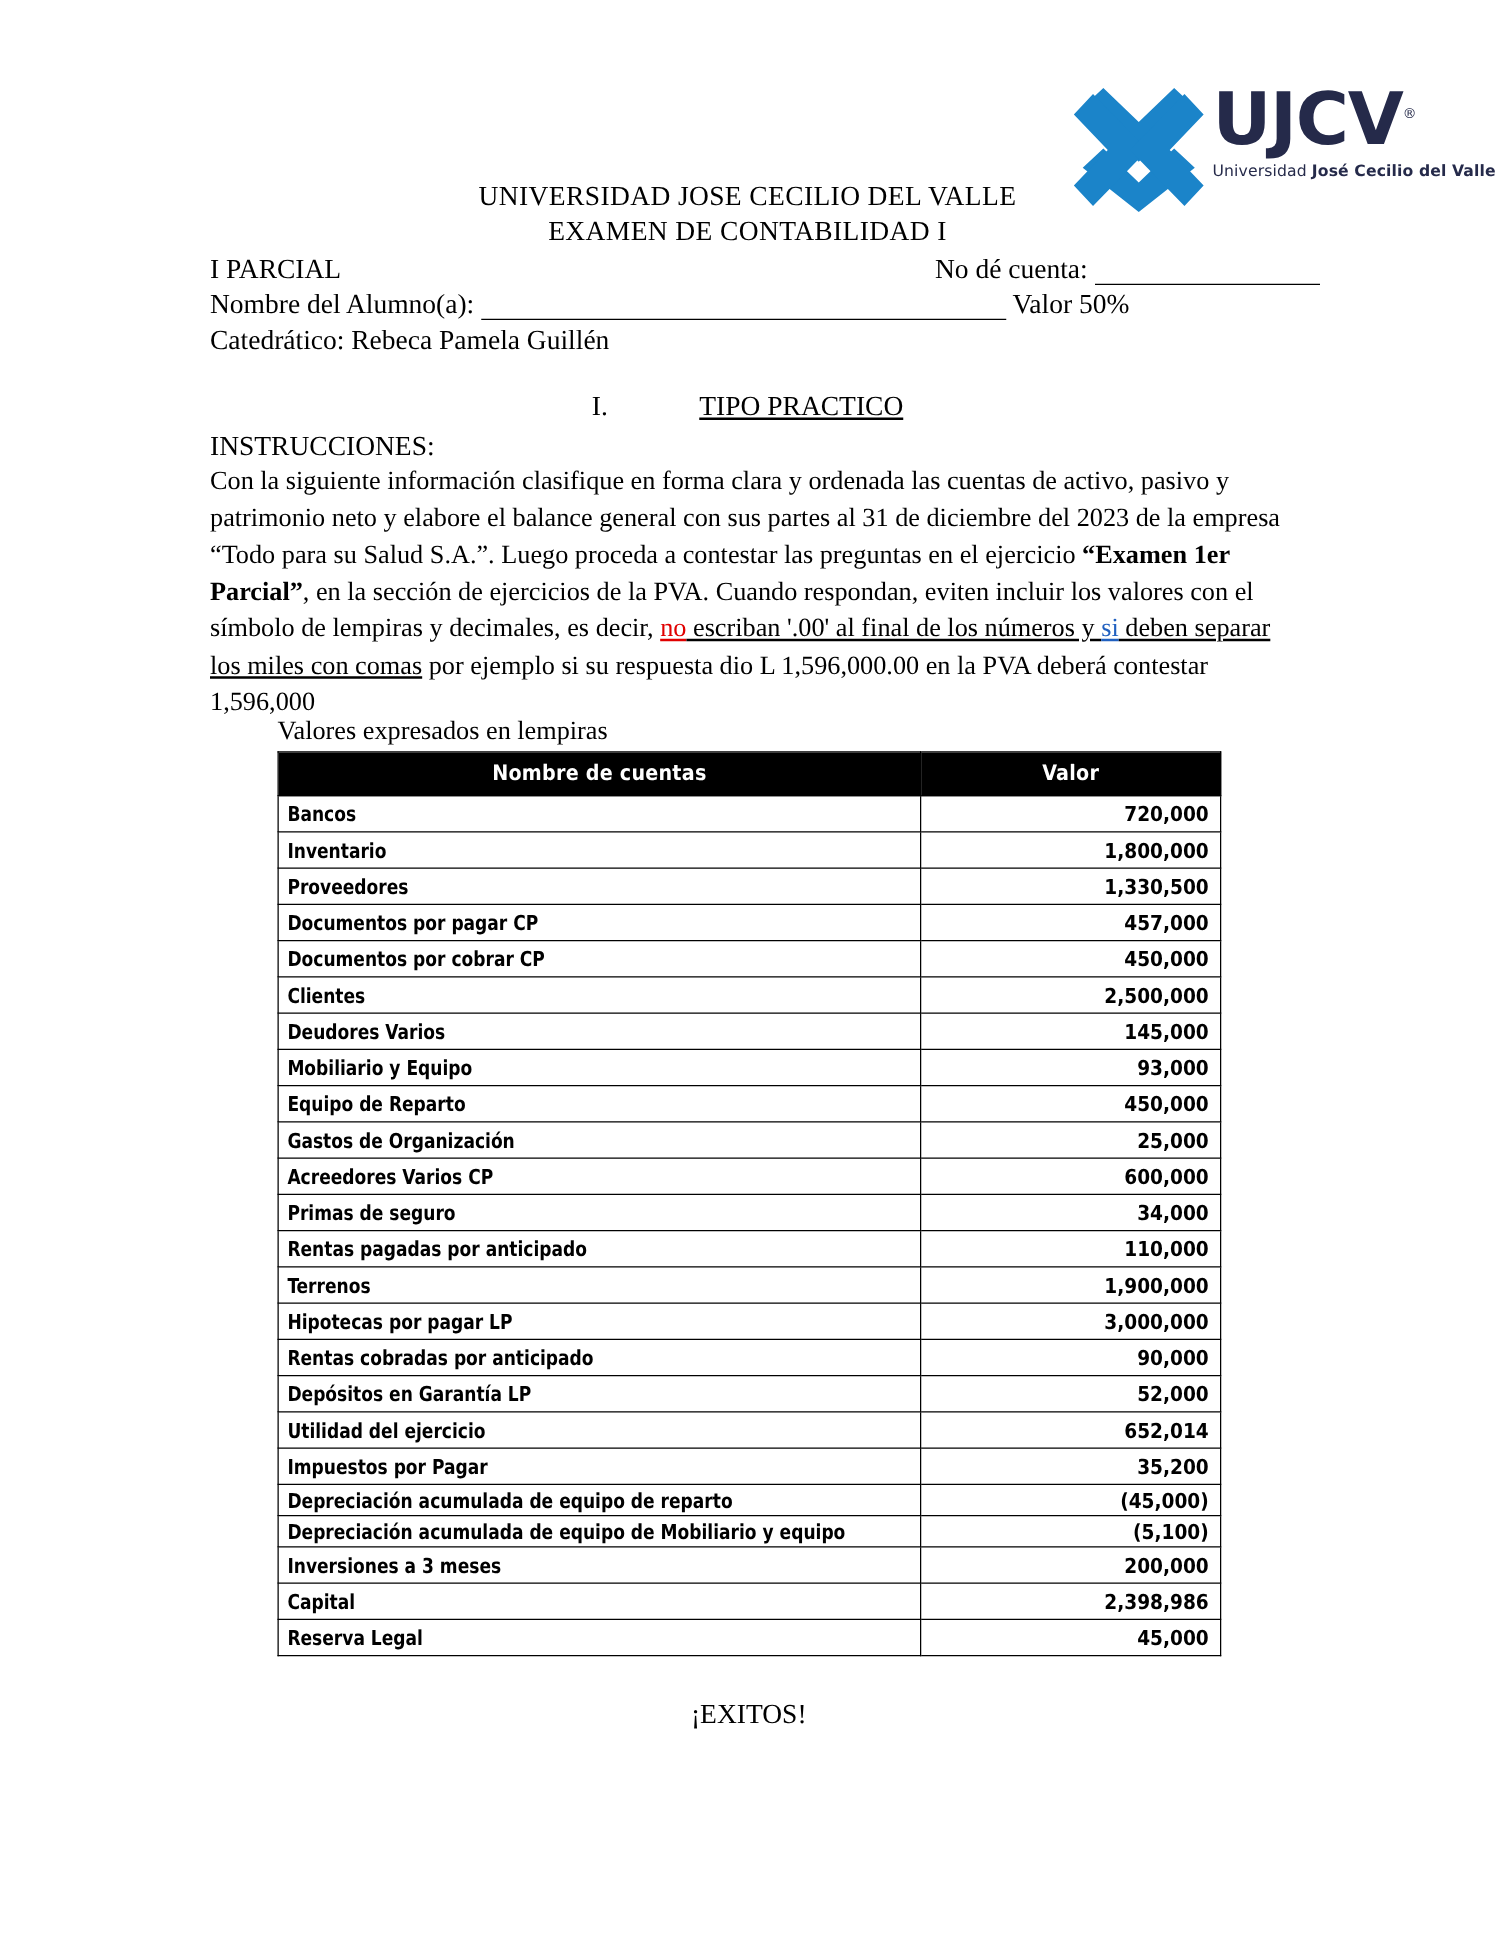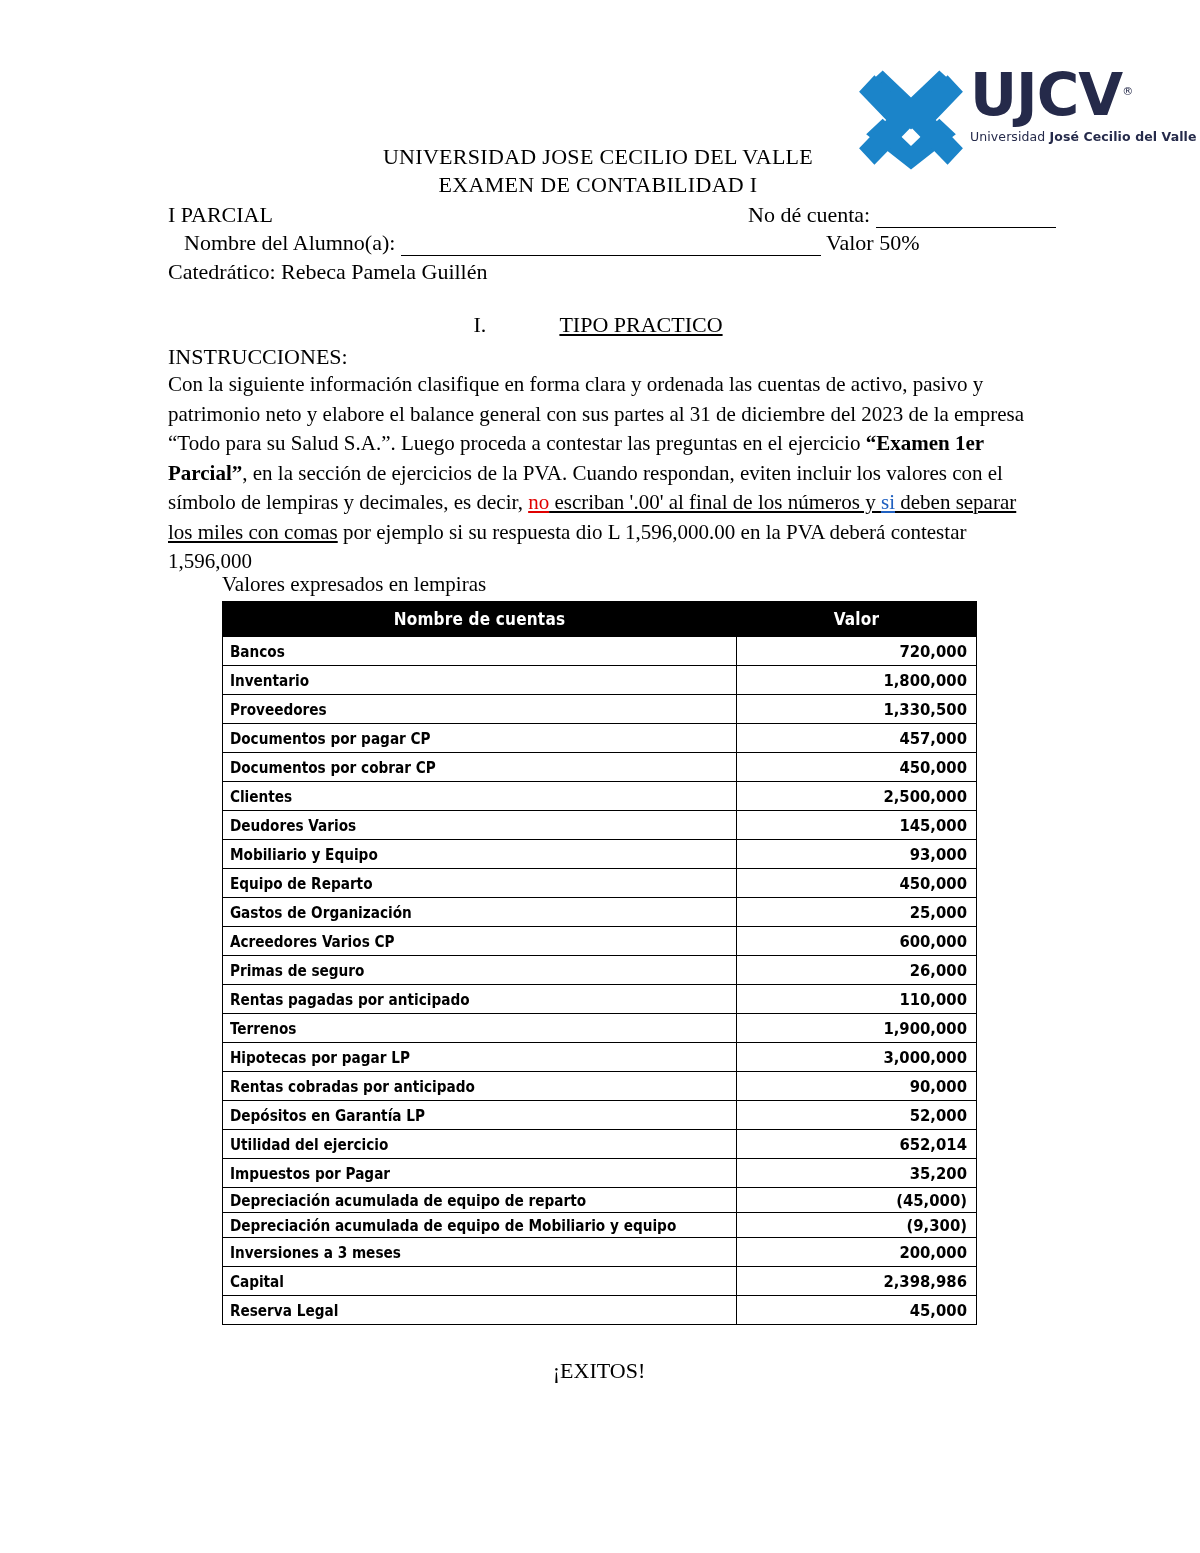--- a/index.html
+++ b/index.html
@@ -78,21 +78,21 @@
   .hdr-l2 { top: 172px; }
 
   .row-line {
     position: absolute;
     left: 168px;
     width: 870px;
     font-size: 22px;
     white-space: nowrap;
   }
   .r-parcial { top: 202px; }
-  .r-nombre  { top: 230px; margin-left: 16px; }
+  .r-nombre  { top: 230px; }
   .r-cated   { top: 259px; }
 
   .lbl-right {
     position: absolute;
     left: 580px;
   }
   .blank {
     display: inline-block;
     border-bottom: 1.5px solid #000;
     vertical-align: bottom;
@@ -306,21 +306,21 @@
         <tr>
           <td class="name">Gastos de Organización</td>
           <td class="val">25,000</td>
         </tr>
         <tr>
           <td class="name">Acreedores Varios CP</td>
           <td class="val">600,000</td>
         </tr>
         <tr>
           <td class="name">Primas de seguro</td>
-          <td class="val">26,000</td>
+          <td class="val">34,000</td>
         </tr>
         <tr>
           <td class="name">Rentas pagadas por anticipado</td>
           <td class="val">110,000</td>
         </tr>
         <tr>
           <td class="name">Terrenos</td>
           <td class="val">1,900,000</td>
         </tr>
         <tr>
@@ -342,21 +342,21 @@
         <tr>
           <td class="name">Impuestos por Pagar</td>
           <td class="val">35,200</td>
         </tr>
         <tr class="compact">
           <td class="name">Depreciación acumulada de equipo de reparto</td>
           <td class="val">(45,000)</td>
         </tr>
         <tr class="compact">
           <td class="name">Depreciación acumulada de equipo de Mobiliario y equipo</td>
-          <td class="val">(9,300)</td>
+          <td class="val">(5,100)</td>
         </tr>
         <tr>
           <td class="name">Inversiones a 3 meses</td>
           <td class="val">200,000</td>
         </tr>
         <tr>
           <td class="name">Capital</td>
           <td class="val">2,398,986</td>
         </tr>
         <tr>

